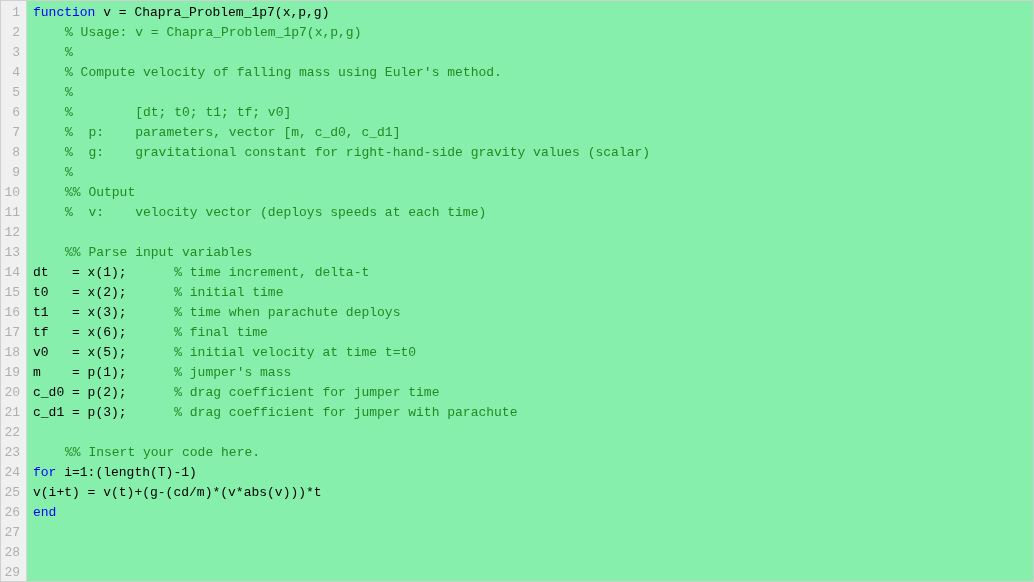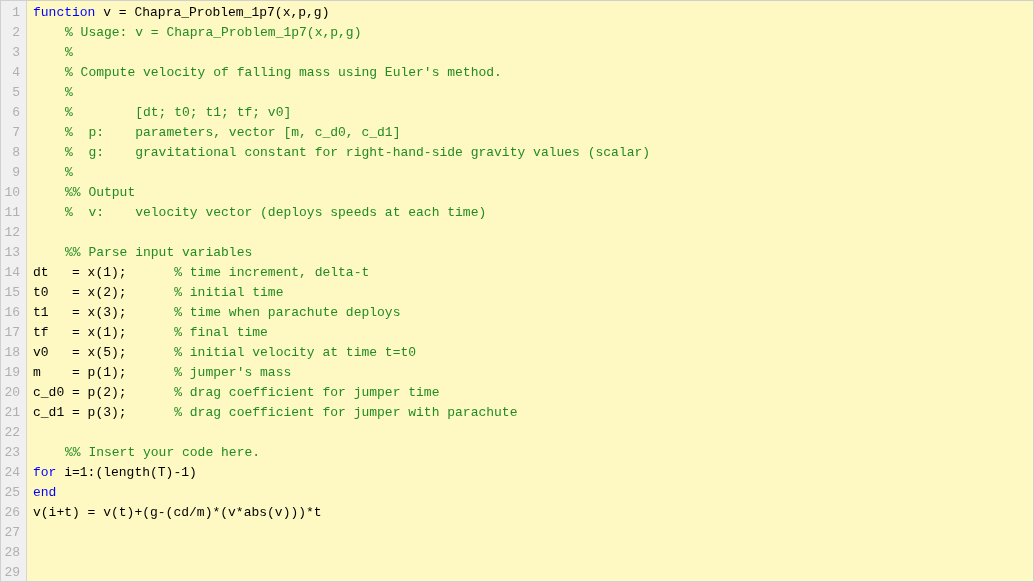--- a/index.html
+++ b/index.html
@@ -23,21 +23,21 @@
     color: #b0b0b0;
     text-align: right;
     padding: 2px 6px 2px 2px;
     user-select: none;
     border-right: 1px solid #d6d6d6;
     min-width: 26px;
   }
   .gutter div { height: 20px; line-height: 20px; }
   .code {
     flex: 1;
-    background: #fef9c3;
+    background: #86efac;
     padding: 2px 0 0 6px;
     overflow: hidden;
   }
   .line {
     height: 20px;
     line-height: 20px;
     white-space: pre;
     color: #000;
   }
   .kw   { color: #0000ff; }   
@@ -89,24 +89,24 @@
       <div class="line"><span class="cm">%  p:    parameters, vector [m, c_d0, c_d1]</span></div>
       <div class="line"><span class="cm">%  g:    gravitational constant for right-hand-side gravity values (scalar)</span></div>
       <div class="line"><span class="cm">%</span></div>
       <div class="line"><span class="cm">%% Output</span></div>
       <div class="line"><span class="cm">%  v:    velocity vector (deploys speeds at each time)</span></div>
       <div class="line"><span class="plain"></span></div>
       <div class="line"><span class="cm">%% Parse input variables</span></div>
       <div class="line"><span class="plain">dt   = x(1);  </span><span class="cm">% time increment, delta-t</span></div>
       <div class="line"><span class="plain">t0   = x(2);  </span><span class="cm">% initial time</span></div>
       <div class="line"><span class="plain">t1   = x(3);  </span><span class="cm">% time when parachute deploys</span></div>
-      <div class="line"><span class="plain">tf   = x(1);  </span><span class="cm">% final time</span></div>
+      <div class="line"><span class="plain">tf   = x(6);  </span><span class="cm">% final time</span></div>
       <div class="line"><span class="plain">v0   = x(5);  </span><span class="cm">% initial velocity at time t=t0</span></div>
       <div class="line"><span class="plain">m    = p(1);  </span><span class="cm">% jumper's mass</span></div>
       <div class="line"><span class="plain">c_d0 = p(2);  </span><span class="cm">% drag coefficient for jumper time</span></div>
       <div class="line"><span class="plain">c_d1 = p(3);  </span><span class="cm">% drag coefficient for jumper with parachute</span></div>
       <div class="line"><span class="plain"></span></div>
       <div class="line"><span class="cm">%% Insert your code here.</span></div>
       <div class="line"><span class="kw">for</span><span class="plain"> i=1:(length(T)-1)</span></div>
+      <div class="line"><span class="plain">v(i+t) = v(t)+(g-(cd/m)*(v*abs(v)))*t</span></div>
       <div class="line"><span class="kw">end</span></div>
-      <div class="line"><span class="plain">v(i+t) = v(t)+(g-(cd/m)*(v*abs(v)))*t</span></div>
     </div>
 </div>
 
 </body></html>

